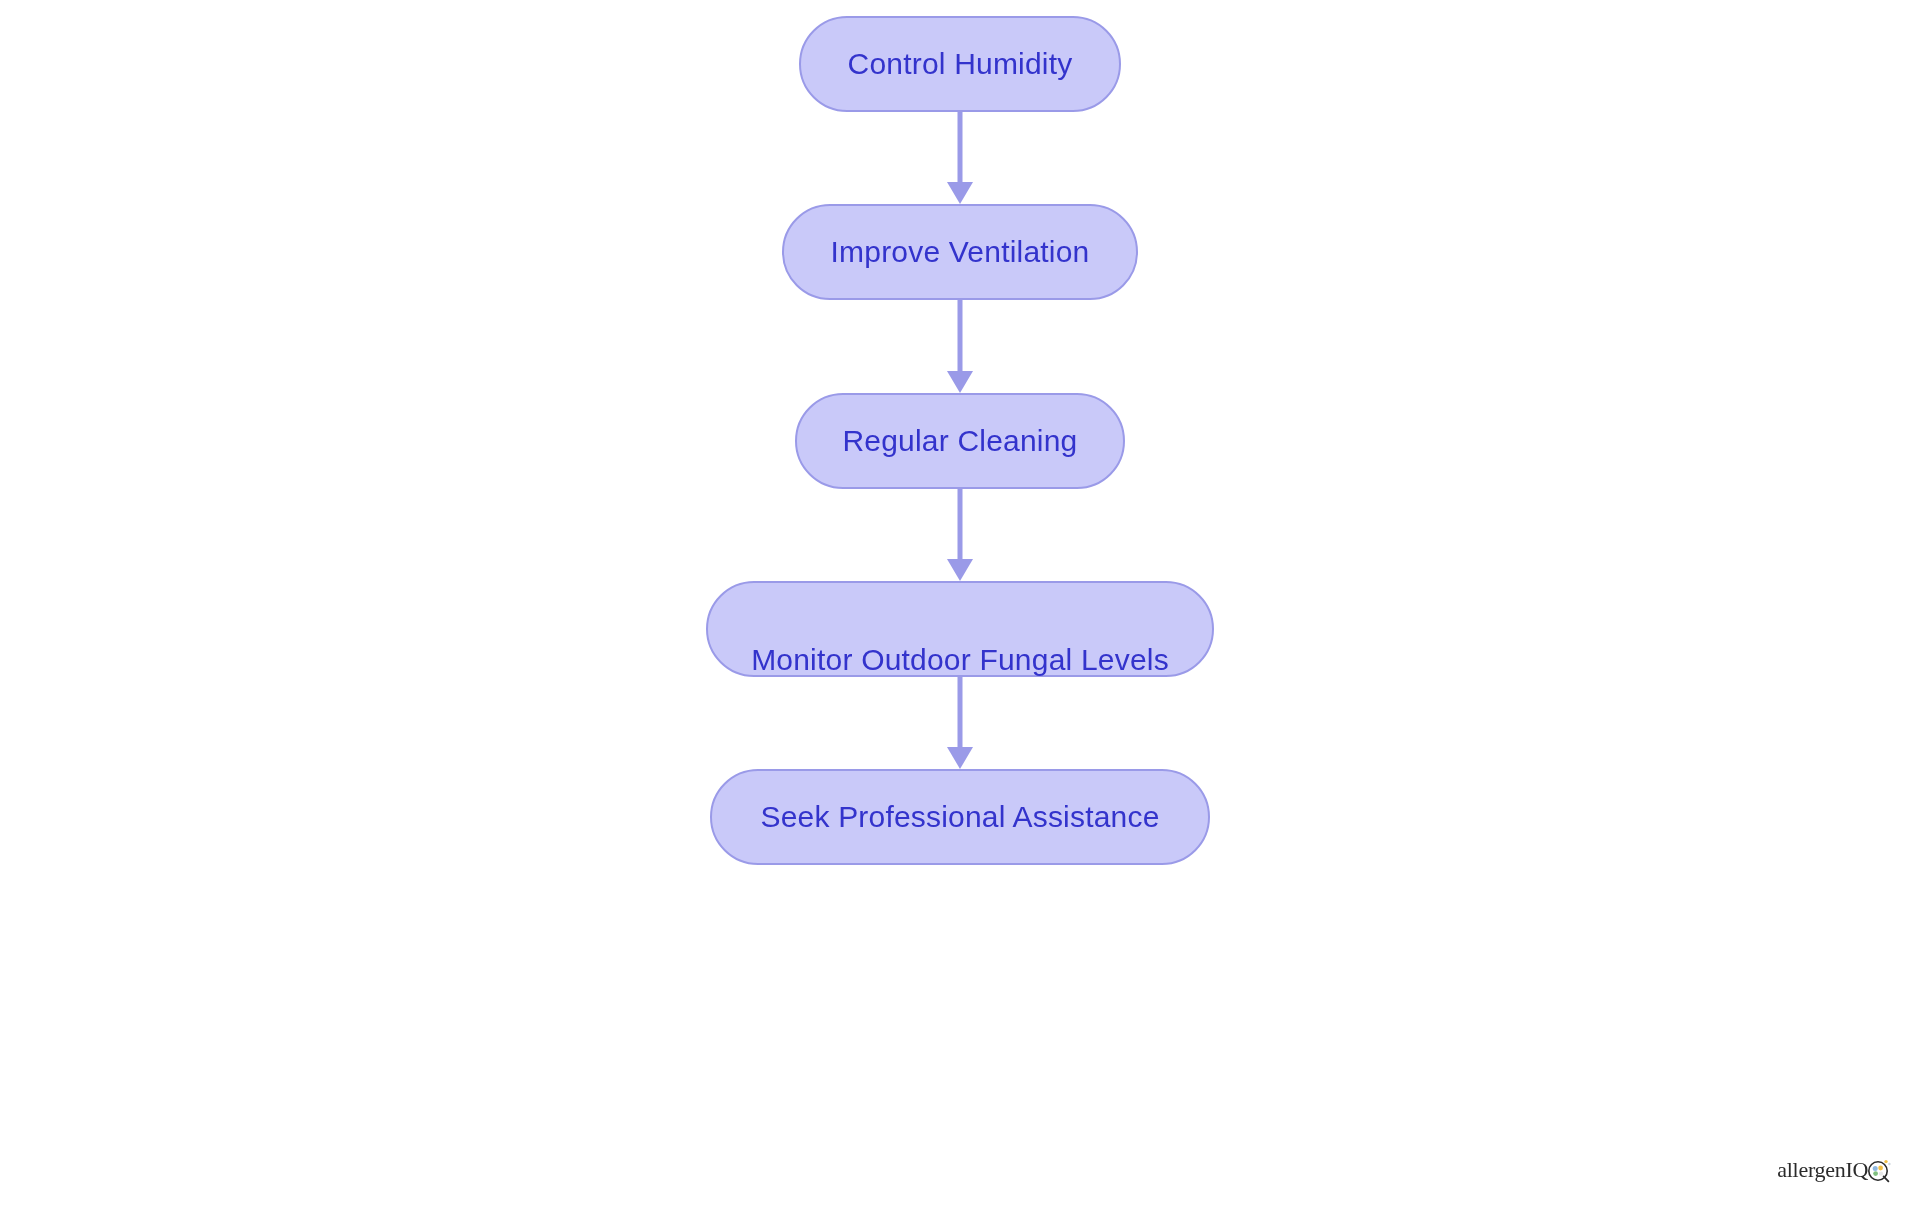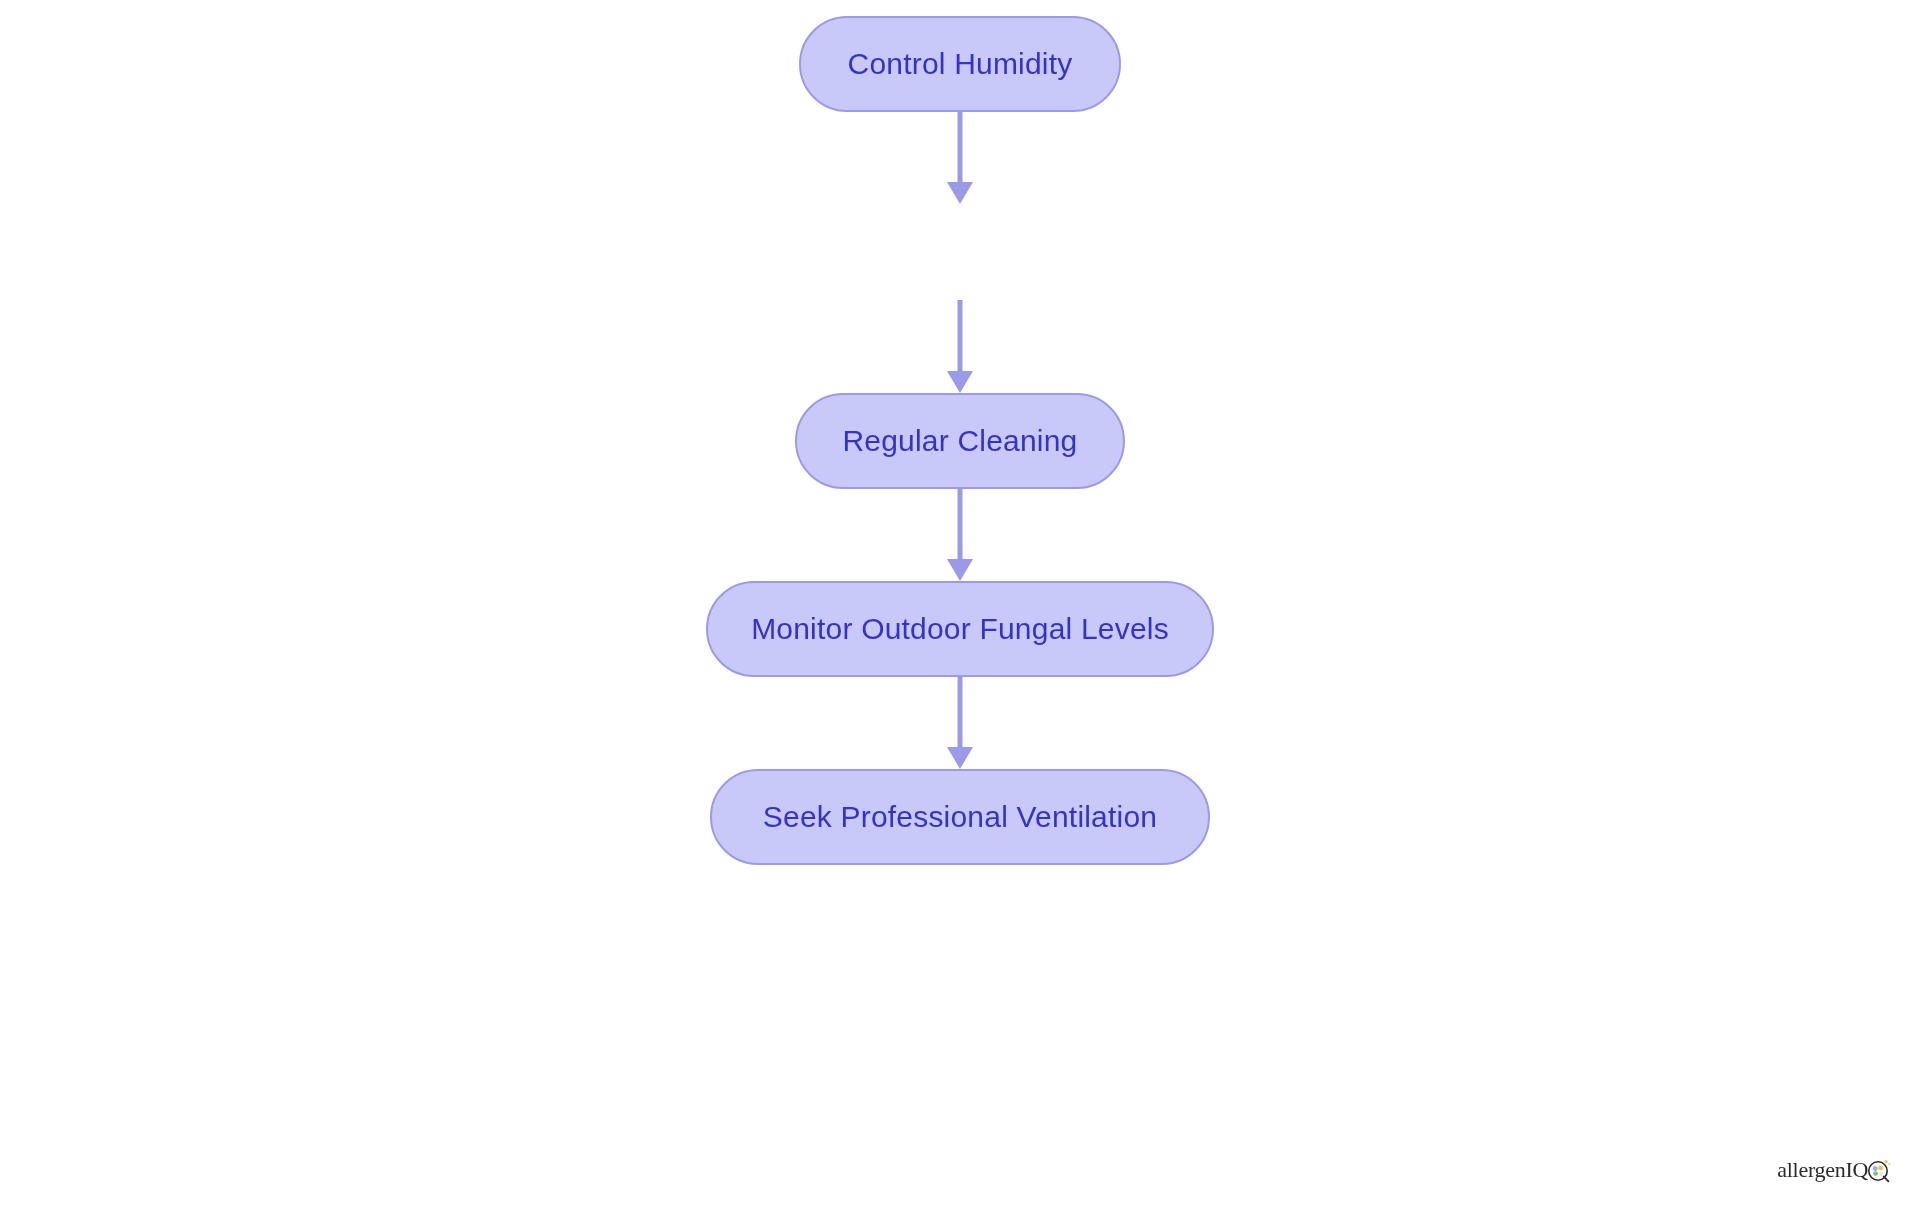--- a/index.html
+++ b/index.html
@@ -44,21 +44,21 @@
     color: #3333cc;
     letter-spacing: 0.2px;
     white-space: nowrap;
     line-height: 1;
   }
 
   
   .node-1 { width: 322px; top: 16px; }
   .node-2 { width: 356px; top: 204px; }
   .node-3 { width: 330px; top: 393px; text-align: right; }
-  .node-4 { width: 508px; top: 581px; }
+  .node-4 { width: 508px; top: 581px; align-items: flex-end; }
   .node-5 { width: 500px; top: 769px; }
 
   
   .connector {
     position: absolute;
     left: 50%;
     transform: translateX(-50%);
     width: 26px;
   }
   .connector .conn-line {
@@ -121,20 +121,23 @@
 
   <div class="node node-1">
     <span class="node-label">Control Humidity</span>
   </div>
 
   <div class="connector connector-1">
     <div class="conn-line"></div>
     <div class="conn-head"></div>
   </div>
 
+  <div class="node node-2">
+    <span class="node-label">Improve Ventilation</span>
+  </div>
 
   <div class="connector connector-2">
     <div class="conn-line"></div>
     <div class="conn-head"></div>
   </div>
 
   <div class="node node-3">
     <span class="node-label">Regular Cleaning</span>
   </div>
 
@@ -146,21 +149,21 @@
   <div class="node node-4">
     <span class="node-label">Monitor Outdoor Fungal Levels</span>
   </div>
 
   <div class="connector connector-4">
     <div class="conn-line"></div>
     <div class="conn-head"></div>
   </div>
 
   <div class="node node-5">
-    <span class="node-label">Seek Professional Ventilation</span>
+    <span class="node-label">Seek Professional Assistance</span>
   </div>
 
 </div>
 
 <div id="watermark">
   <span class="wm-text">allergenIQ</span>
   <span class="wm-mark">
     <svg width="26" height="26" viewBox="0 0 26 26" aria-hidden="true">
       <circle cx="12" cy="14" r="9.2" fill="none" stroke="#2b2b2b" stroke-width="1.6"></circle>
       <circle cx="9.2" cy="11.4" r="2.5" fill="#8fb8e0"></circle>

